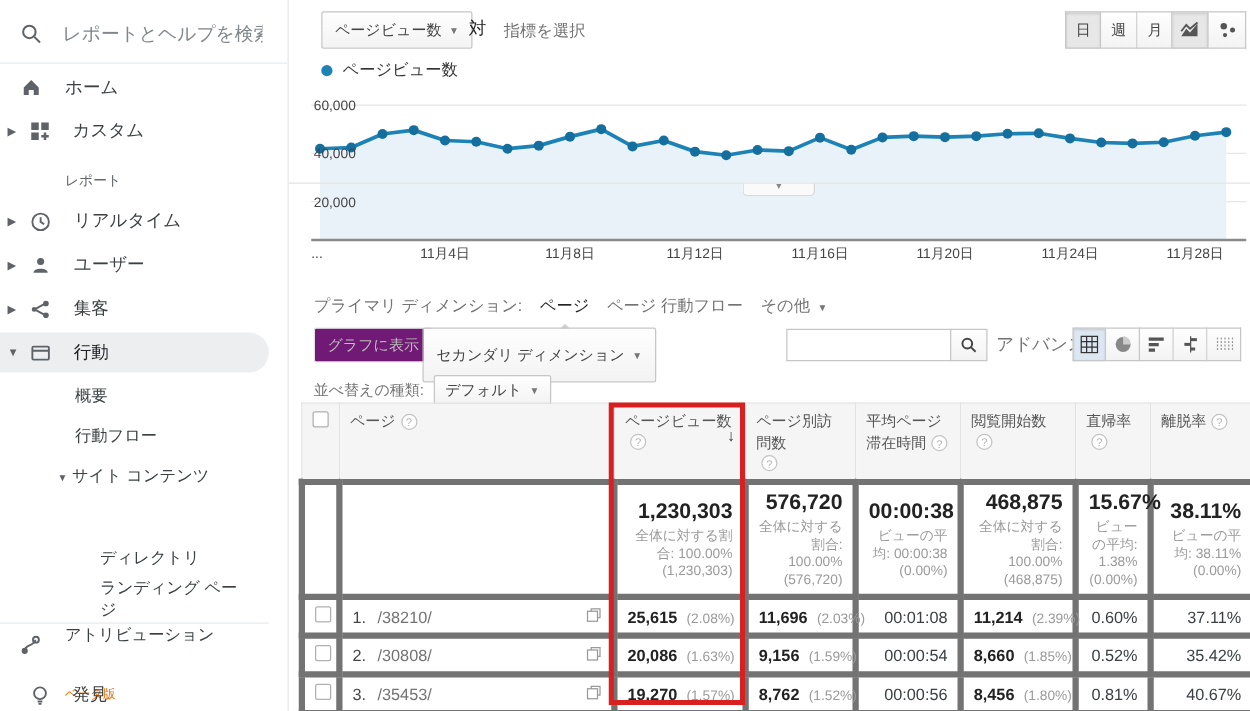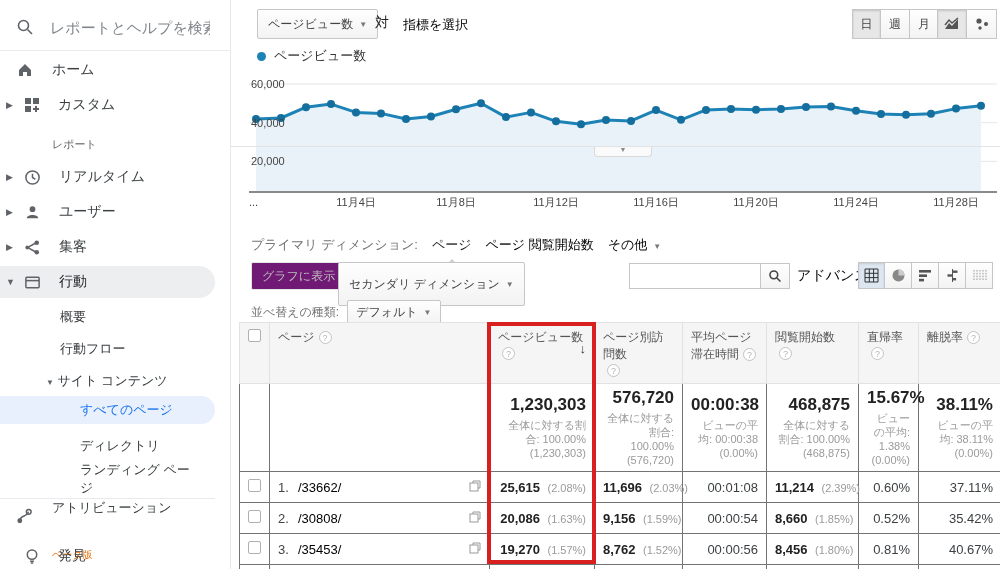--- a/index.html
+++ b/index.html
@@ -23,21 +23,21 @@
   #side-search input::placeholder { color:#80868b; }
   .beta { font-size:10px; color:#e8710a;margin-top:16px; }
   svg.gicon { stroke:#5f6368; fill:none; stroke-width:1.6; }
   svg.gicon-f { fill:#5f6368; stroke:none; }
 
   
   #main { position:absolute; left:230px; top:0; width:770px; height:569px; background:#fff; border-left:1px solid #e8e8e8; }
   .btn { display:inline-flex; align-items:center; justify-content:center; border:1px solid #c6c6c6;
     background:linear-gradient(#fefefe,#f3f3f3); font-size:12px; color:#444; cursor:pointer; }
   .btn.sel { background:#e7e7e7; box-shadow:inset 0 1px 2px rgba(0,0,0,.15); }
-  .link { color:#000000; cursor:pointer; text-decoration:none; font-size:13px; }
+  .link { color:#737373; cursor:pointer; text-decoration:none; font-size:13px; }
   .arr { font-size:8px; color:#777; margin-left:6px; }
 
   #metric-dd { left:26px; top:9px; height:30px; padding:0 10px; border-radius:2px; }
   #vs-lbl { left:144px; top:14px; font-size:14px; color:#222; }
   #sel-metric { left:172px; top:16px; font-size:13px; }
   #seg-group { left:621px; top:9px; display:flex; }
   #seg-group .btn { width:29px; height:30px; }
   #seg-group .btn + .btn { border-left:none; }
   #toggle-group { left:706px; top:9px; display:flex; }
   #toggle-group .btn { width:30px; height:30px; }
@@ -69,21 +69,21 @@
   #sort-row { left:20px; top:300px; display:flex; align-items:center; font-size:12px; color:#737373; }
   #btn-sort { height:24px; padding:0 8px; margin-left:8px; border-radius:2px; }
 
   
   #data-table { position:absolute; left:8px; top:322px; width:762px; border-collapse:collapse; table-layout:fixed; font-size:13px; }
   #data-table col.c-check{width:30px} #data-table col.c-page{width:220px} #data-table col.c-pv{width:105px}
   #data-table col.c-upv{width:88px} #data-table col.c-time{width:84px} #data-table col.c-ent{width:92px}
   #data-table col.c-bou{width:60px} #data-table col.c-exit{width:83px}
   #data-table th { background:#f5f5f5; border:1px solid #e2e2e2; font-weight:normal; font-size:12px; color:#555;
     text-align:left; vertical-align:top; padding:6px 8px; height:48px; position:relative; }
-  #data-table td { border:1px solid #737373; padding:4px 8px; vertical-align:middle; }
+  #data-table td { border:5px solid #737373; padding:4px 8px; vertical-align:middle; }
   tr.summary td { height:80px; vertical-align:top; padding-top:8px; }
   tr.datarow td { height:31px; }
   .num-main { font-weight:bold; color:#222; }
   .pct { font-size:11px; color:#9a9a9a; display:inline-block; width:46px; text-align:right; }
   .cell-num { text-align:right; white-space:nowrap; }
   .sum-main { font-size:17px; font-weight:bold; color:#222; text-align:right; }
   .sum-sub { font-size:11px; color:#9a9a9a; text-align:right; line-height:14px; margin-top:3px; }
   .qicon { display:inline-block; width:13px; height:13px; border:1px solid #c3c3c3; border-radius:50%;
     font-size:9px; color:#b5b5b5; text-align:center; line-height:12px; margin-left:4px; vertical-align:middle; background:#fff; }
   .qicon:before { content:"?"; }
@@ -161,23 +161,20 @@
         <line x1="2" y1="7" x2="16" y2="7"></line>
       </svg>
     <span class="lbl" style="color:#202124">行動</span>
   </div>
 
   <div class="side-sub" style="top:308px; left:60px">概要</div>
   <div class="side-sub" style="top:340px; left:60px">行動フロー</div>
   <div class="side-sub" style="top:372px; left:46px">
     <span class="exp" style="font-size:8px; color:#5f6368">▼</span>
     <span>サイト コンテンツ</span>
-  </div>
-  <div class="side-sub pill-blue" style="top:396px; left:0; height:28px; display:flex; align-items:center">
-    <span style="margin-left:80px; color:#1a73e8">すべてのページ</span>
   </div>
   <div class="side-sub" style="top:437px; left:80px">ディレクトリ</div>
   <div class="side-sub" style="top:461px; left:80px; width:118px; line-height:18px">ランディング ページ</div>
   <div class="divider" style="top:498px"></div>
 
   <div>
     <svg class="gicon" width="17" height="17" viewBox="0 0 18 18" style="position:absolute; left:16px; top:508px">
         <path d="M4 13 C4 8 13 9 13 4"></path>
         <circle cx="4" cy="13.5" r="1.8" fill="#5f6368"></circle>
         <circle cx="13.5" cy="4" r="2.5"></circle>
@@ -278,21 +275,21 @@
       <text y="140" font-size="11" fill="#444" font-family="&quot;Liberation Sans&quot;,&quot;DejaVu Sans&quot;,sans-serif" x="525" text-anchor="middle">11月20日</text>
       <text y="140" font-size="11" fill="#444" font-family="&quot;Liberation Sans&quot;,&quot;DejaVu Sans&quot;,sans-serif" x="625" text-anchor="middle">11月24日</text>
       <text y="140" font-size="11" fill="#444" font-family="&quot;Liberation Sans&quot;,&quot;DejaVu Sans&quot;,sans-serif" x="725" text-anchor="middle">11月28日</text>
     </svg>
   <div class="abs" id="collapse-tab">▼</div>
   <div class="abs" id="chart-bottom"></div>
 
   <div class="abs" id="dim-bar">
     <span id="dim-label">プライマリ ディメンション:</span>
     <span id="dim-selected">ページ</span>
-    <a class="link">ページ 閲覧開始数</a>
+    <a class="link">ページ 行動フロー</a>
     <span><a class="link">その他</a><span class="arr">▼</span></span>
   </div>
 
   <div class="abs" id="toolbar">
     <span class="btn abs" id="btn-plot">グラフに表示</span>
     <span class="btn abs" id="btn-secdim">
       <span>セカンダリ ディメンション</span>
         <span class="arr">▼</span>
     </span>
     <input class="abs" id="tbl-search" value="" style="">
@@ -394,21 +391,21 @@
             <div class="sum-main">38.11%</div>
             <div class="sum-sub">ビューの平均: 38.11% (0.00%)</div>
           </td>
     </tr>
 
     <tr class="datarow">
       <td><span class="cbx"></span></td>
       <td>
             <div class="pagecell">
               <span class="rank">1.</span>
-              <a class="link">/33662/</a>
+              <a class="link">/38210/</a>
               <span class="ext"><svg width="12" height="12" viewBox="0 0 12 12" stroke="#999" fill="none">
                   <rect x="1" y="3" width="8" height="8"></rect>
                   <path d="M4 3 V1 H11 V8 H9"></path>
                 </svg></span>
             </div>
           </td>
       <td class="cell-num"><span class="num-main">25,615</span><span class="pct">(2.08%)</span></td>
       <td class="cell-num"><span class="num-main">11,696</span><span class="pct">(2.03%)</span></td>
       <td class="cell-num"><span>00:01:08</span></td>
       <td class="cell-num"><span class="num-main">11,214</span><span class="pct">(2.39%)</span></td>

